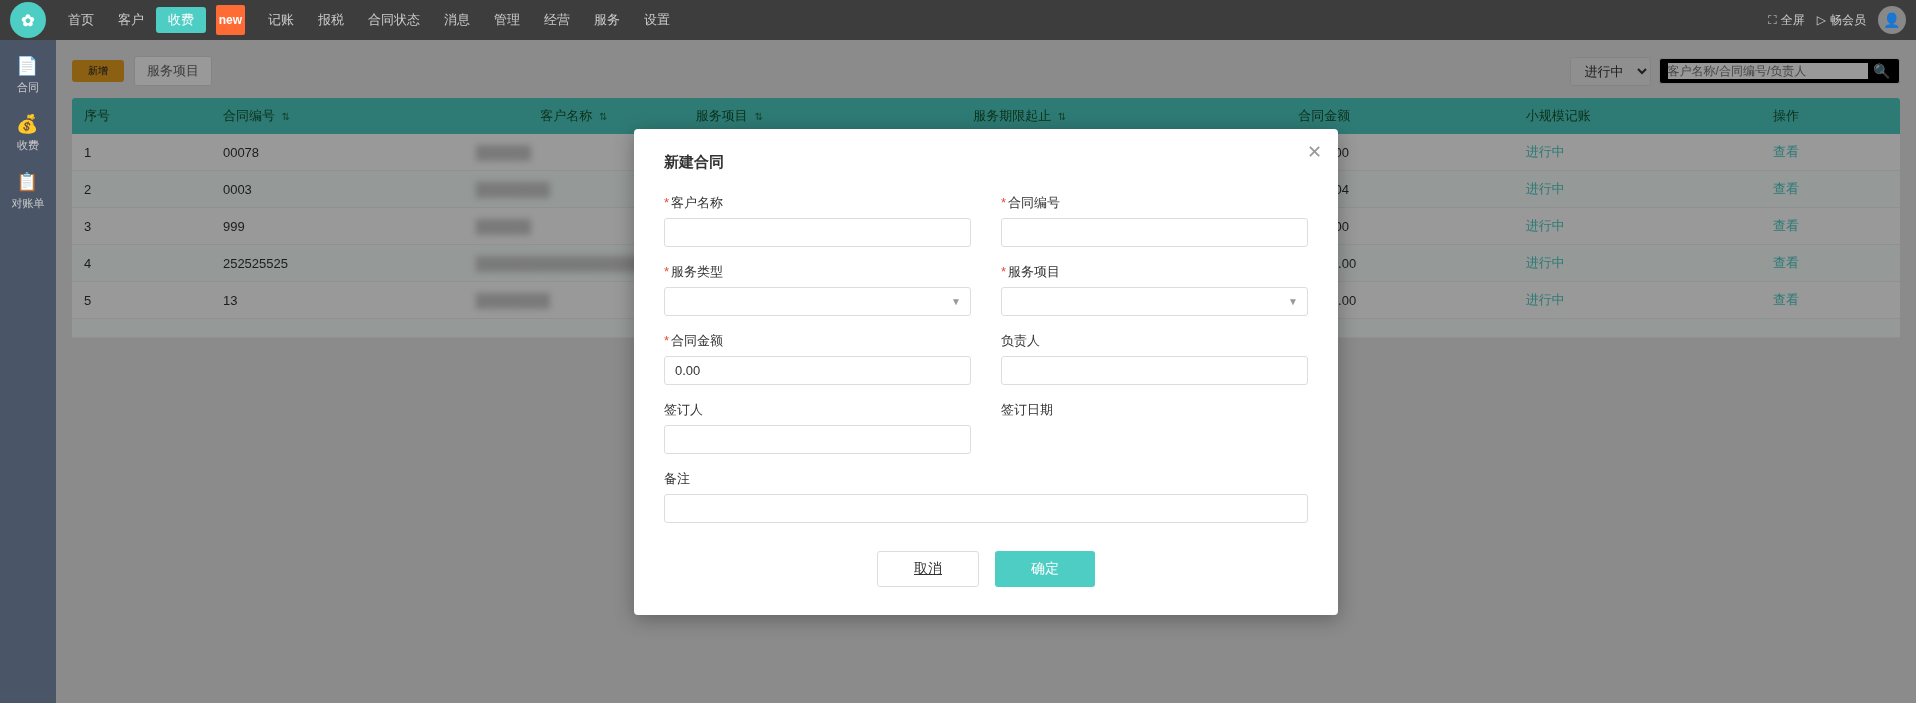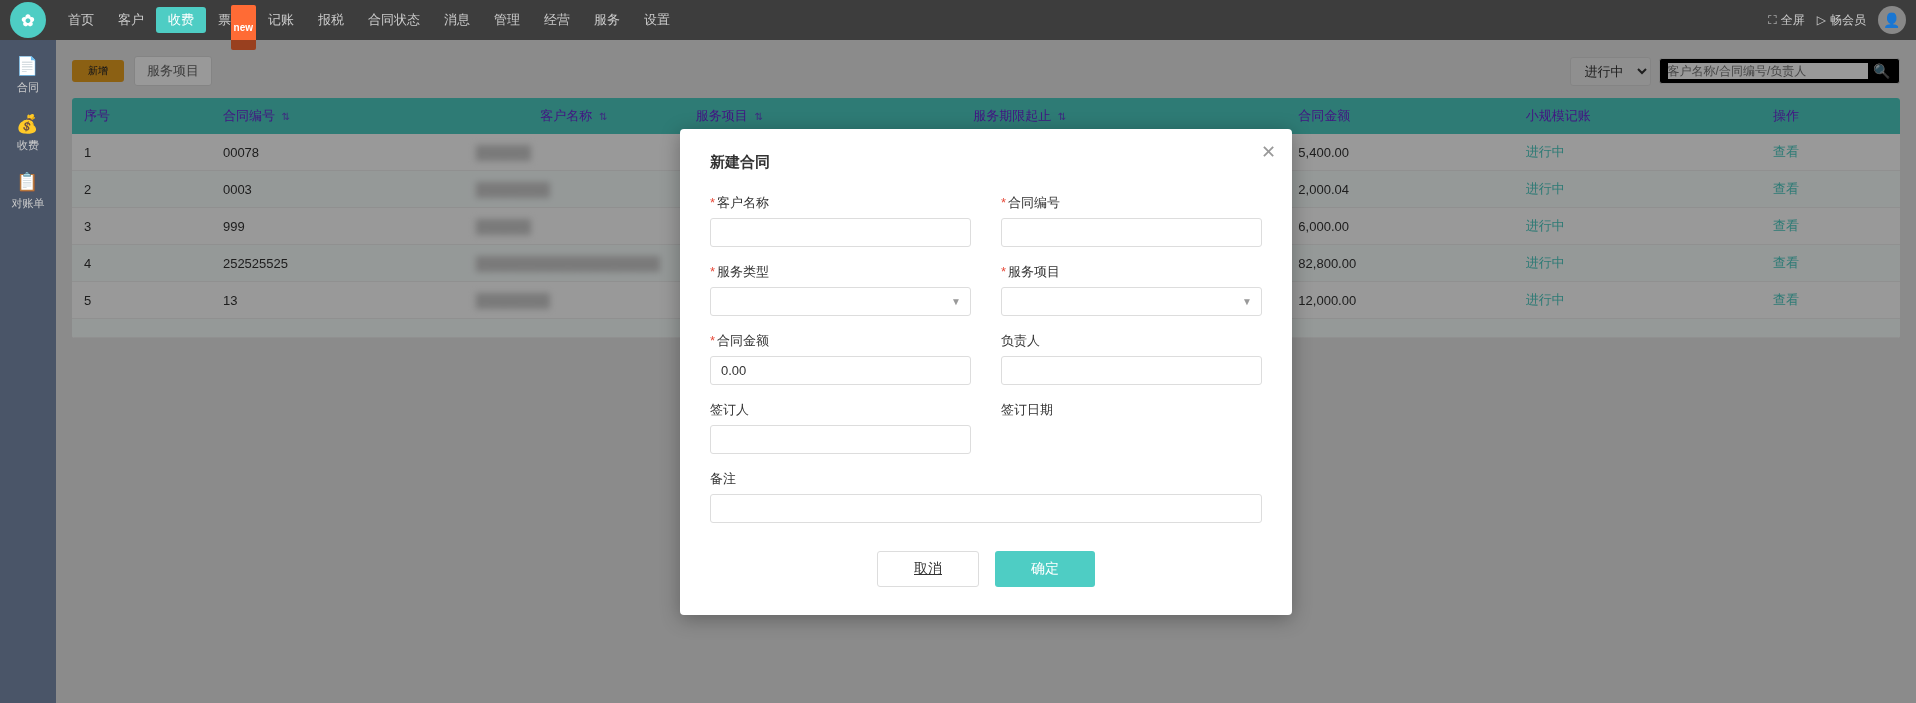--- a/index.html
+++ b/index.html
@@ -41,25 +41,25 @@
       font-size: 13px;
       position: relative;
     }
     .top-nav .nav-item.active {
       background: #4ecdc4;
       color: white;
     }
     .nav-item .new-badge {
       position: absolute;
       top: -2px;
-      right: 0px;
+      right: 11px;
       background: #ff6b35;
       color: white;
-      font-size: 10px;
-      padding: 17px 3px;
+      font-size: 12px;
+      padding: 8px 3px;
       border-radius: 2px;
       font-weight: bold;
     }
     .top-nav .nav-right {
       display: flex;
       align-items: center;
       gap: 12px;
       color: #cccccc;
       font-size: 12px;
     }
@@ -188,21 +188,21 @@
       background: white;
       border-radius: 3px;
       overflow: hidden;
     }
     table {
       width: 100%;
       border-collapse: collapse;
     }
     thead tr {
       background: #4ecdc4;
-      color: #6d28d9;
+      color: #14532d;
     }
     thead th {
       padding: 9px 12px;
       text-align: left;
       font-weight: normal;
       font-size: 13px;
       white-space: nowrap;
     }
     tbody tr {
       border-bottom: 1px solid #f0f0f0;
@@ -231,21 +231,21 @@
       top: 0; left: 0; right: 0; bottom: 0;
       background: rgba(0,0,0,0.4);
       display: flex;
       align-items: center;
       justify-content: center;
       z-index: 200;
     }
     .modal {
       background: white;
       border-radius: 4px;
-      width: 612px;
+      width: 704px;
       padding: 24px 30px 28px;
       position: relative;
       box-shadow: 0 4px 20px rgba(0,0,0,0.3);
     }
     .modal-title {
       font-size: 15px;
       font-weight: bold;
       color: #333;
       margin-bottom: 22px;
     }

